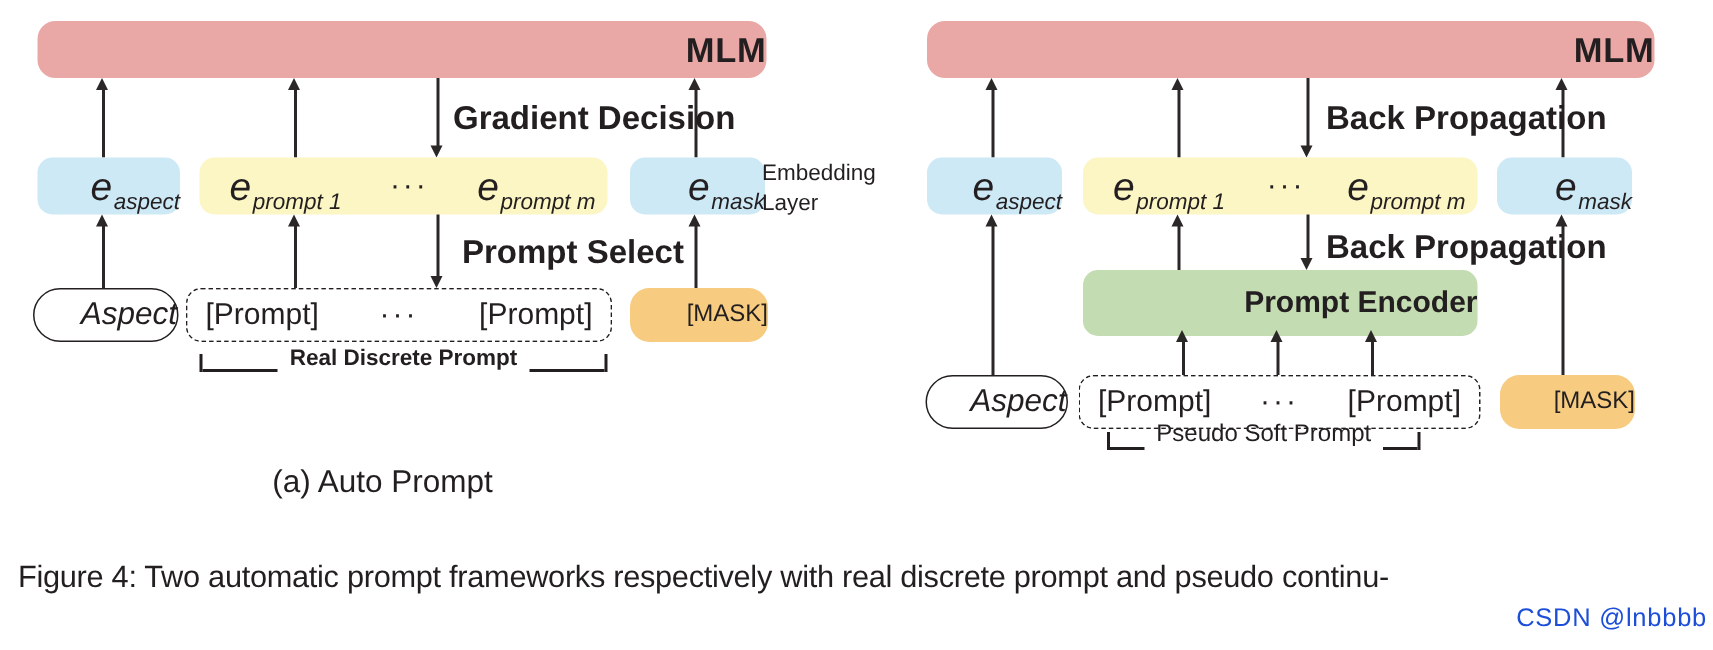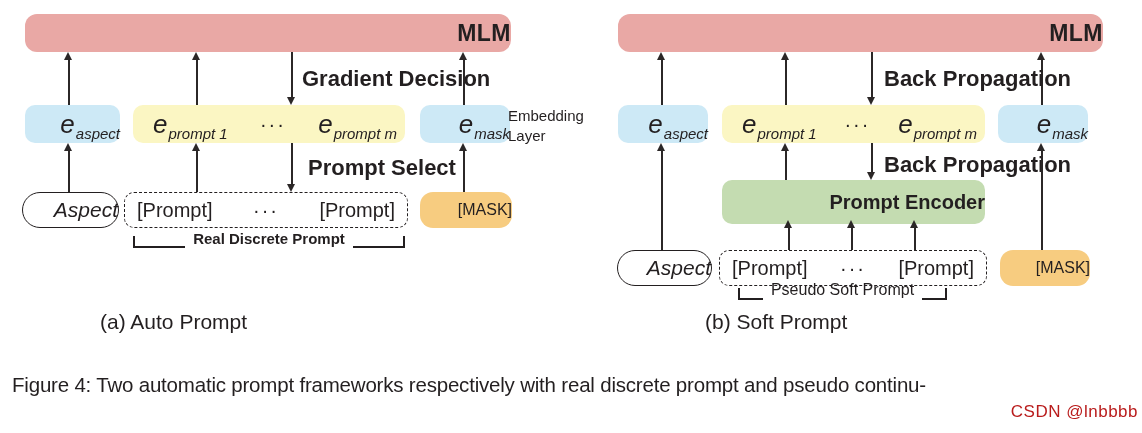--- a/index.html
+++ b/index.html
@@ -23,23 +23,23 @@
     border:4.8px solid transparent;border-top:none;border-bottom:8px solid #2b2727;}
   .arrow.down::after{content:"";position:absolute;bottom:-7px;left:-4.1px;
     border:4.8px solid transparent;border-bottom:none;border-top:8px solid #2b2727;}
   .bracket{position:absolute;display:flex;align-items:flex-end;height:13px;}
   .tick{width:1.6px;height:12px;background:#231f20;}
   .bline{flex:1;height:1.6px;background:#231f20;}
   .blabel{padding:0 8px;font-size:15px;white-space:nowrap;transform:translateY(-1px);}
   .blabel.bold{font-weight:bold;font-size:15px;}
   .blabel.reg{font-size:16px;}
   .mid-label{position:absolute;font-weight:normal;font-size:15px;line-height:19.5px;text-align:left;}
-  .panel-caption{position:absolute;font-size:21px;}
+  .panel-caption{position:absolute;font-size:21px;text-align:center;}
   .fig-caption{position:absolute;left:12px;top:371px;width:1118px;font-size:20.5px;line-height:27.5px;letter-spacing:-0.2px;}
-  .watermark{position:absolute;right:4px;top:402px;font-size:17px;color:#b91c1c;letter-spacing:.5px;}
+  .watermark{position:absolute;right:4px;top:402px;font-size:17px;color:#1d4ed8;letter-spacing:.5px;}
 </style>
 </head>
 <body>
 
 <div class="canvas">
 
   <div class="box mlm-box" style="left:25px;top:14px;width:486px;height:38px;">
     <span>MLM</span>
   </div>
 
@@ -141,20 +141,19 @@
   </div>
 
   <div class="bracket" style="left:722px;top:287px;width:209px;margin-left:16px;">
     <div class="tick"></div>
     <div class="bline"></div>
     <div class="blabel reg">Pseudo Soft Prompt</div>
     <div class="bline"></div>
     <div class="tick"></div>
   </div>
 
-  <div class="panel-caption" style="left:705px;top:310px;width:310px;">(b) Soft Prompt</div>
 
   <div class="fig-caption">
     <div>Figure 4: Two automatic prompt frameworks respectively with real discrete prompt and pseudo continu-</div>
   </div>
   <div class="watermark">CSDN @lnbbbb</div>
 
 </div>
 
 </body></html>

